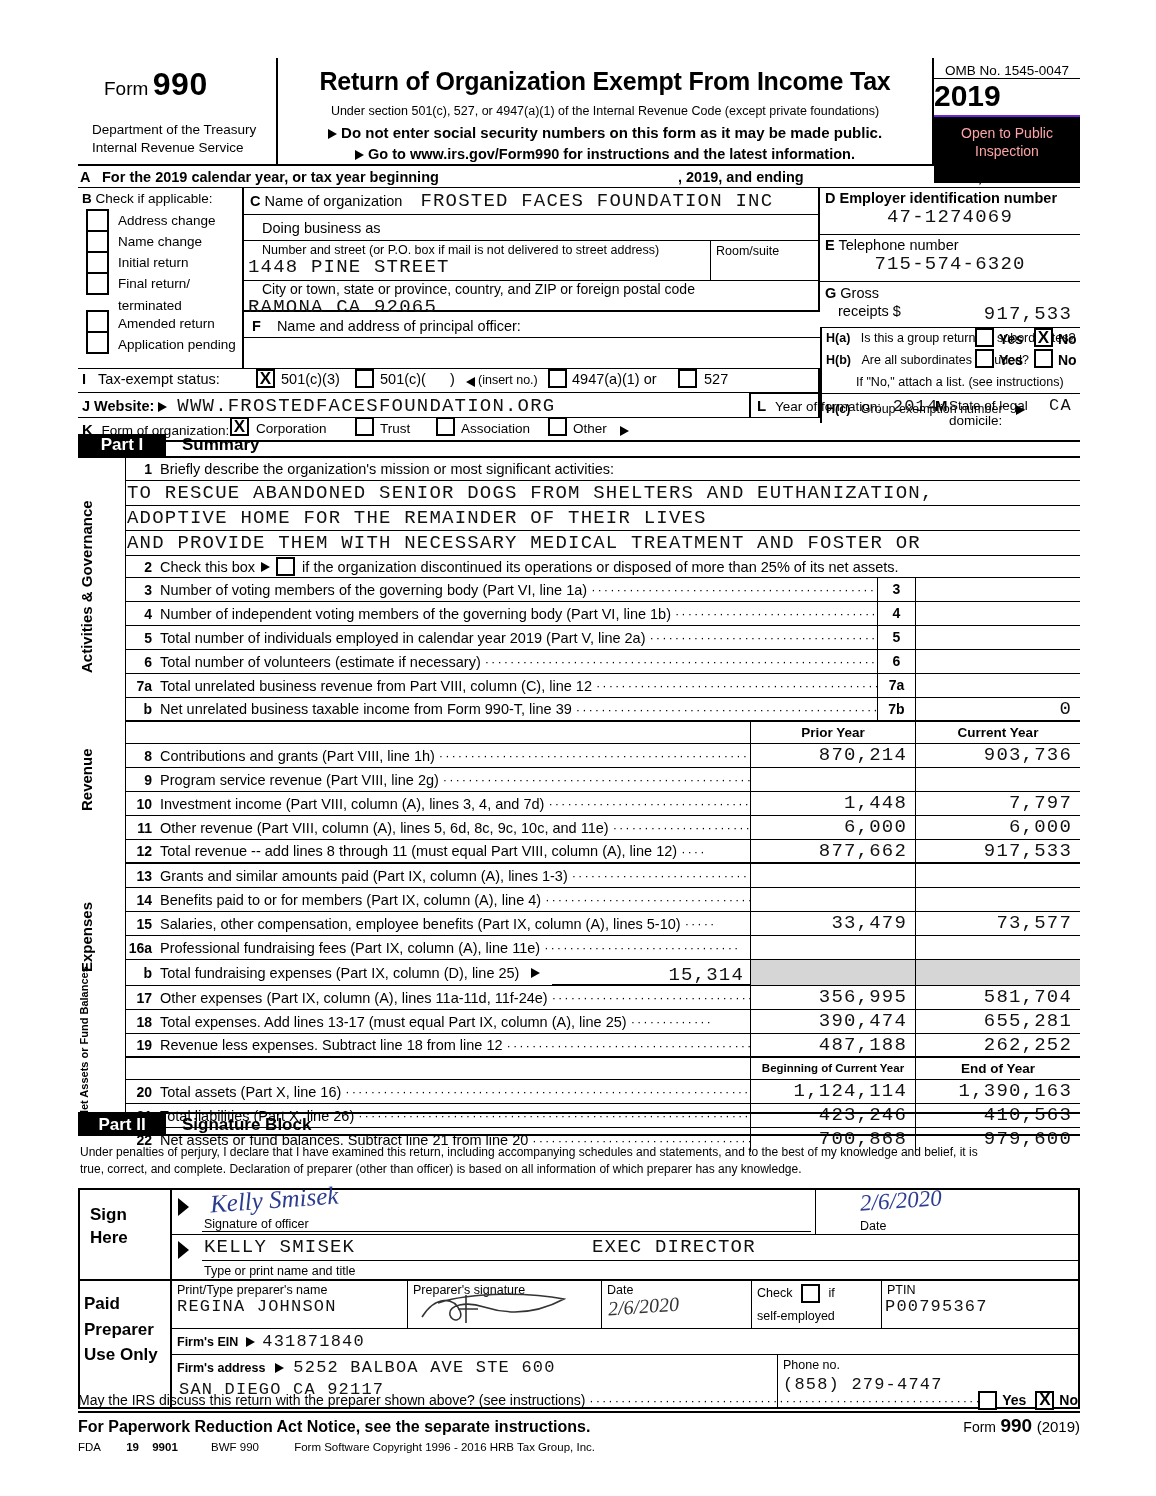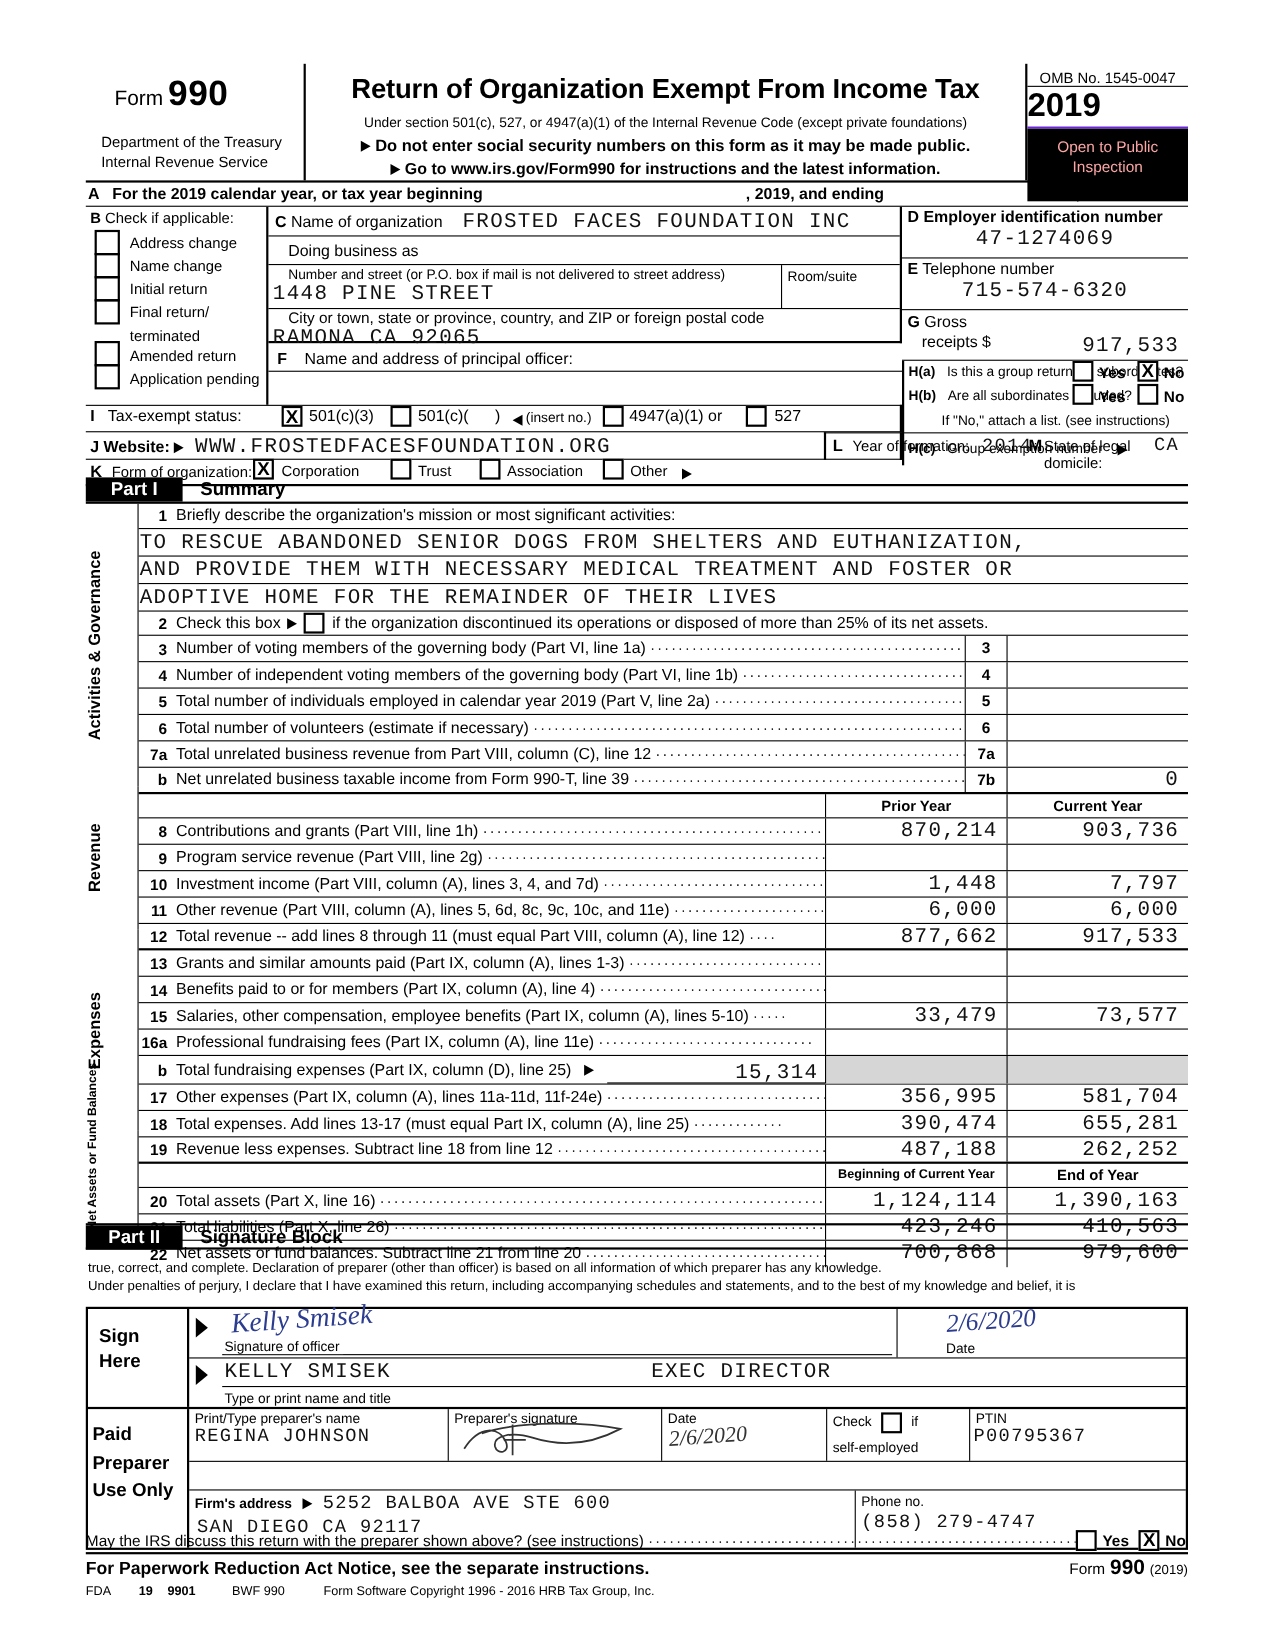--- a/index.html
+++ b/index.html
@@ -391,24 +391,24 @@
   <div class="body" style="top:458px;">
 
     <div class="ln" style="height:23px;">
       <span class="no">1</span>
       <span class="tx">Briefly describe the organization's mission or most significant activities:</span>
     </div>
     <div class="ln" style="height:25px;">
       <span class="hand" style="padding-left:1px;">TO RESCUE ABANDONED SENIOR DOGS FROM SHELTERS AND EUTHANIZATION,</span>
     </div>
     <div class="ln" style="height:25px;">
+      <span class="hand" style="padding-left:1px;">ADOPTIVE HOME FOR THE REMAINDER OF THEIR LIVES</span>
+    </div>
+    <div class="ln" style="height:25px;">
       <span class="hand" style="padding-left:1px;">AND PROVIDE THEM WITH NECESSARY MEDICAL TREATMENT AND FOSTER OR</span>
-    </div>
-    <div class="ln" style="height:25px;">
-      <span class="hand" style="padding-left:1px;">ADOPTIVE HOME FOR THE REMAINDER OF THEIR LIVES</span>
     </div>
 
     <div class="ln" style="height:22px;">
       <span class="no">2</span>
       <span class="tx">Check this box</span>
       <span class="tri" style="margin:0 6px;"></span>
       <span class="box"></span>
       <span class="tx" style="margin-left:7px;">if the organization discontinued its operations or disposed of more than 25% of its net assets.</span>
     </div>
 
@@ -584,22 +584,22 @@
       <span class="valcell"><span class="hand">979,600</span></span>
     </div>
   </div>
 
   <div class="partbar" style="top:1112px;border-top:2px solid #000;">
     <div class="partlab">Part II</div>
     <div class="parttxt">Signature Block</div>
   </div>
 
   <div class="perj" style="top:1140px;">
+    <div>Under penalties of perjury, I declare that I have examined this return, including accompanying schedules and statements, and to the best of my knowledge and belief, it is</div>
     <div>true, correct, and complete. Declaration of preparer (other than officer) is based on all information of which preparer has any knowledge.</div>
-    <div>Under penalties of perjury, I declare that I have examined this return, including accompanying schedules and statements, and to the best of my knowledge and belief, it is</div>
   </div>
 
   <div class="sigblk" style="top:1188px;">
     <div class="signrow">
       <div class="signlab">
         <div>Sign</div>
         <div>Here</div>
       </div>
       <div style="flex:1;">
         <div style="display:flex;">
@@ -658,20 +658,25 @@
             </div>
             <div class="smlbl" style="padding:6px 0 0 5px;">self-employed</div>
           </div>
           <div style="flex:1;position:relative;">
             <div class="smlbl" style="padding:2px 0 0 5px;">PTIN</div>
             <div class="hand sm" style="padding-left:3px;">P00795367</div>
           </div>
         </div>
 
         <div style="display:flex;height:26px;" class="cellbd">
+          <div style="width:300px;position:relative;padding:3px 0 0 5px;">
+            <span class="smlbl b">Firm's EIN</span>
+            <span class="tri" style="margin:0 3px;"></span>
+            <span class="hand sm">431871840</span>
+          </div>
         </div>
 
         <div style="display:flex;height:52px;">
           <div style="flex:1;position:relative;padding:3px 0 0 5px;" class="cellrt">
             <span class="smlbl b">Firm's address</span>
             <span class="tri" style="margin:0 5px;"></span>
             <span class="hand sm">5252 BALBOA AVE STE 600</span>
             <div class="hand sm" style="padding-left:2px;margin-top:3px;">SAN DIEGO CA 92117</div>
           </div>
           <div style="width:300px;position:relative;padding:3px 0 0 5px;">
@@ -690,21 +695,21 @@
     <span class="b">Yes</span>
     <span class="box x" style="margin:0 5px 0 9px;"></span>
     <span class="b" style="padding-right:2px;">No</span>
   </div>
 
   <div class="footn" style="top:1415px;">
     <span class="b" style="font-size:16px;">For Paperwork Reduction Act Notice, see the separate instructions.</span>
     <span>
       <span style="font-size:14px;">Form</span>
       <span class="b" style="font-size:19px;">990</span>
-      <span style="font-size:12px;">(2019)</span>
+      <span style="font-size:15px;">(2019)</span>
     </span>
   </div>
 
   <div class="fda" style="top:1441px;">
     <span style="margin-right:22px;">FDA</span>
     <span class="b" style="margin-right:10px;">19</span>
     <span class="b" style="margin-right:30px;">9901</span>
     <span style="margin-right:32px;">BWF 990</span>
     <span>Form Software Copyright 1996 - 2016 HRB Tax Group, Inc.</span>
   </div>

